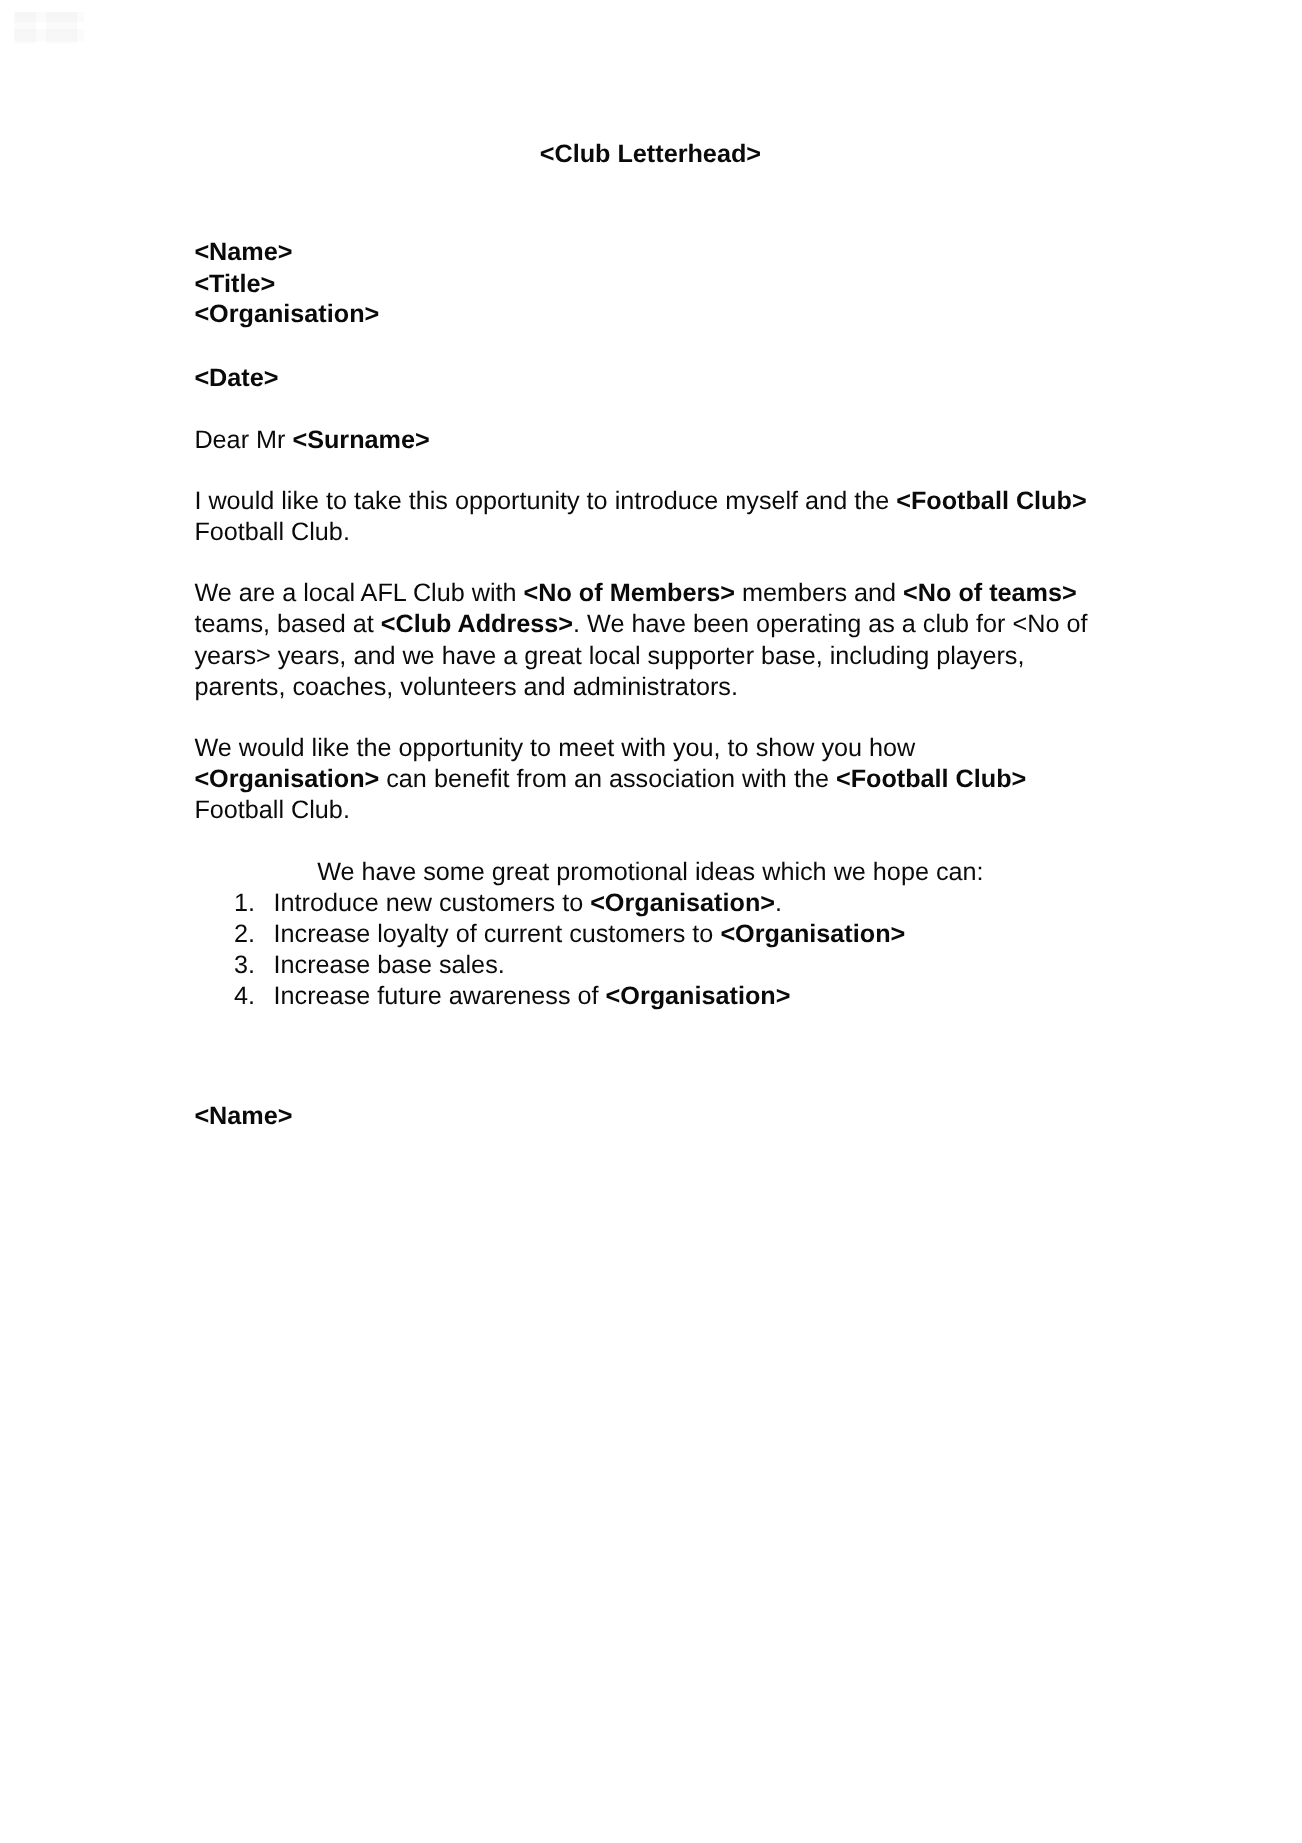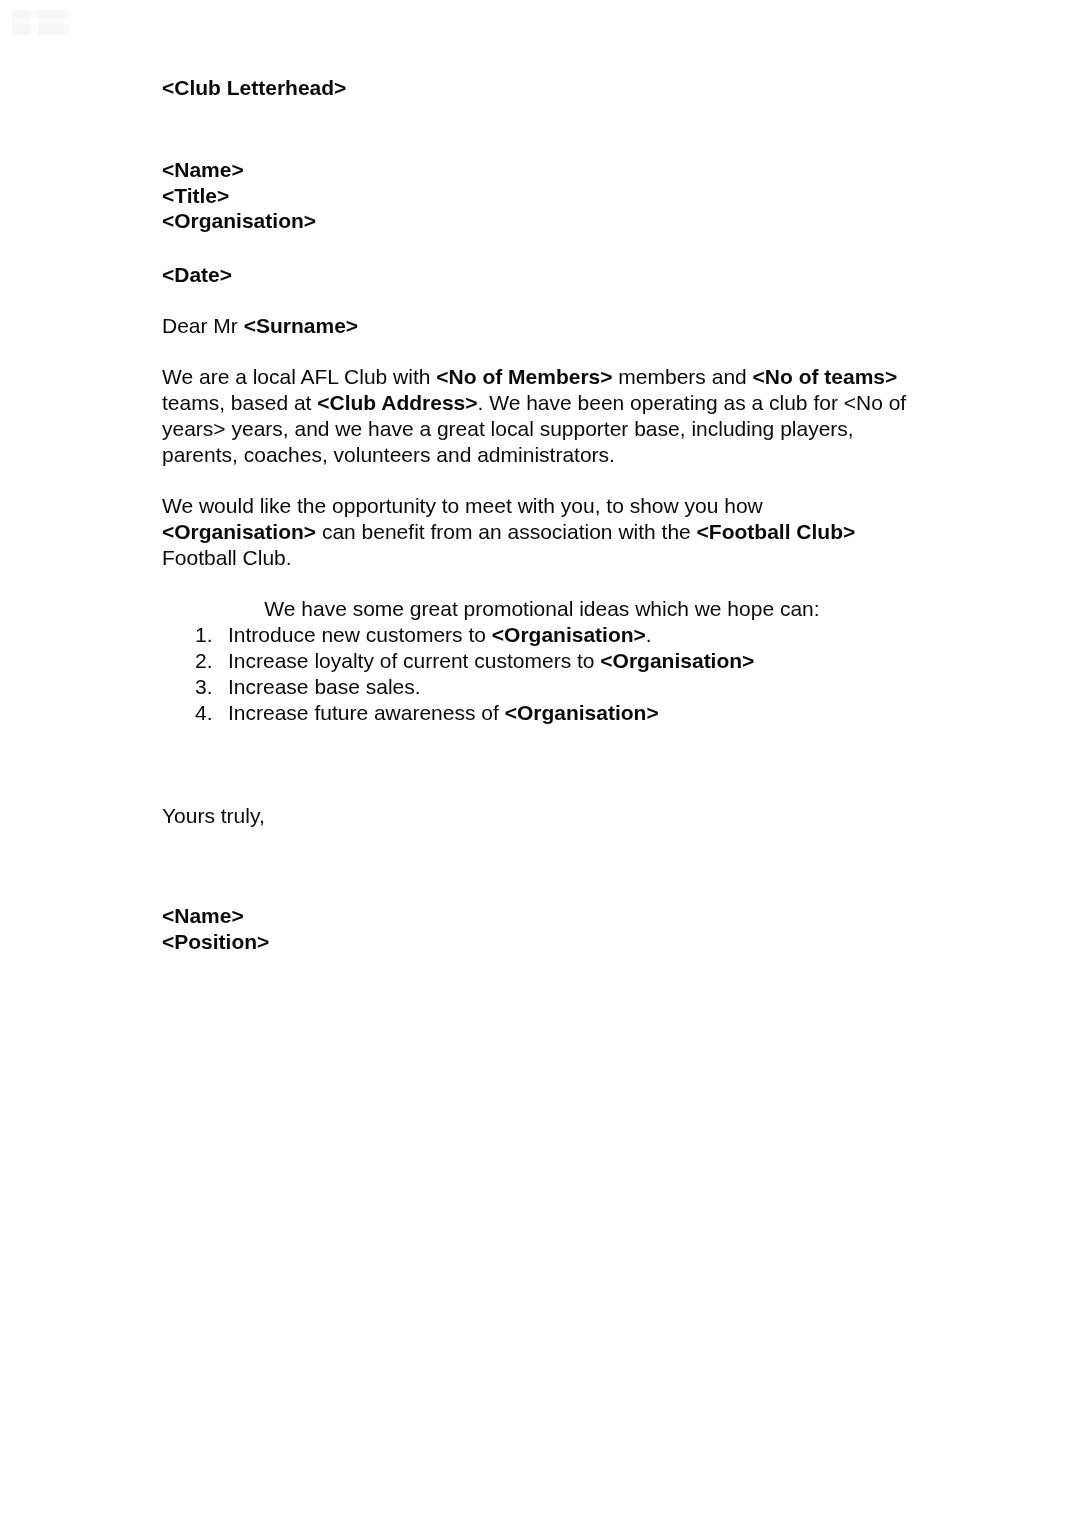--- a/index.html
+++ b/index.html
@@ -34,25 +34,25 @@
     pointer-events: none;
   }
   .content {
     position: absolute;
     left: 162px;
     top: 0;
     width: 760px;
   }
 
   .letterhead {
-    text-align: left;
+    text-align: center;
     font-weight: bold;
     font-size: 21px;
     line-height: 26px;
-    padding-top: 75px;
+    padding-top: 116px;
   }
 
   .addressee {
     margin-top: 56px;
     font-weight: bold;
     font-size: 21px;
     line-height: 25.7px;
   }
   .addressee div { white-space: pre; }
 
@@ -134,37 +134,36 @@
     <div class="addressee">
       <div>&lt;Name&gt;</div>
       <div>&lt;Title&gt;</div>
       <div>&lt;Organisation&gt;</div>
     </div>
 
     <div class="date-line">&lt;Date&gt;</div>
 
     <div class="salutation"><span>Dear Mr </span><b class="ph">&lt;Surname&gt;</b></div>
 
+    <p class="body-para"><span>I would like to take this opportunity to introduce myself and the </span><b class="ph">&lt;Football Club&gt;</b><span> Football Club.</span></p>
 
     <p class="body-para"><span>We are a local AFL Club with </span><b class="ph">&lt;No of Members&gt;</b><span> members and </span><b class="ph">&lt;No of teams&gt;</b><span> teams, based at </span><b class="ph">&lt;Club Address&gt;</b><span>. We have been operating as a club for </span><span class="ph-plain">&lt;No of years&gt;</span><span> years, and we have a great local supporter base, including players, parents, coaches, volunteers and administrators.</span></p>
 
     <p class="body-para"><span>We would like the opportunity to meet with you, to show you how </span><b class="ph">&lt;Organisation&gt;</b><span> can benefit from an association with the </span><b class="ph">&lt;Football Club&gt;</b><span> Football Club.</span></p>
 
     <div class="list-intro">We have some great promotional ideas which we hope can:</div>
 
     <ol class="ideas">
       <li><span class="num">1.</span><span>Introduce new customers to </span><b class="ph">&lt;Organisation&gt;</b><span>.</span></li>
       <li><span class="num">2.</span><span>Increase loyalty of current customers to </span><b class="ph">&lt;Organisation&gt;</b><span></span></li>
       <li><span class="num">3.</span><span>Increase base sales.</span><b class="ph"></b><span></span></li>
       <li><span class="num">4.</span><span>Increase future awareness of </span><b class="ph">&lt;Organisation&gt;</b><span></span></li>
     </ol>
 
 
 
-    <div class="signoff">Yours truly,</div>
 
     <div class="signature-block">
       <div>&lt;Name&gt;</div>
-      <div>&lt;Position&gt;</div>
     </div>
 
   </div>
 </div>
 
 </body></html>

